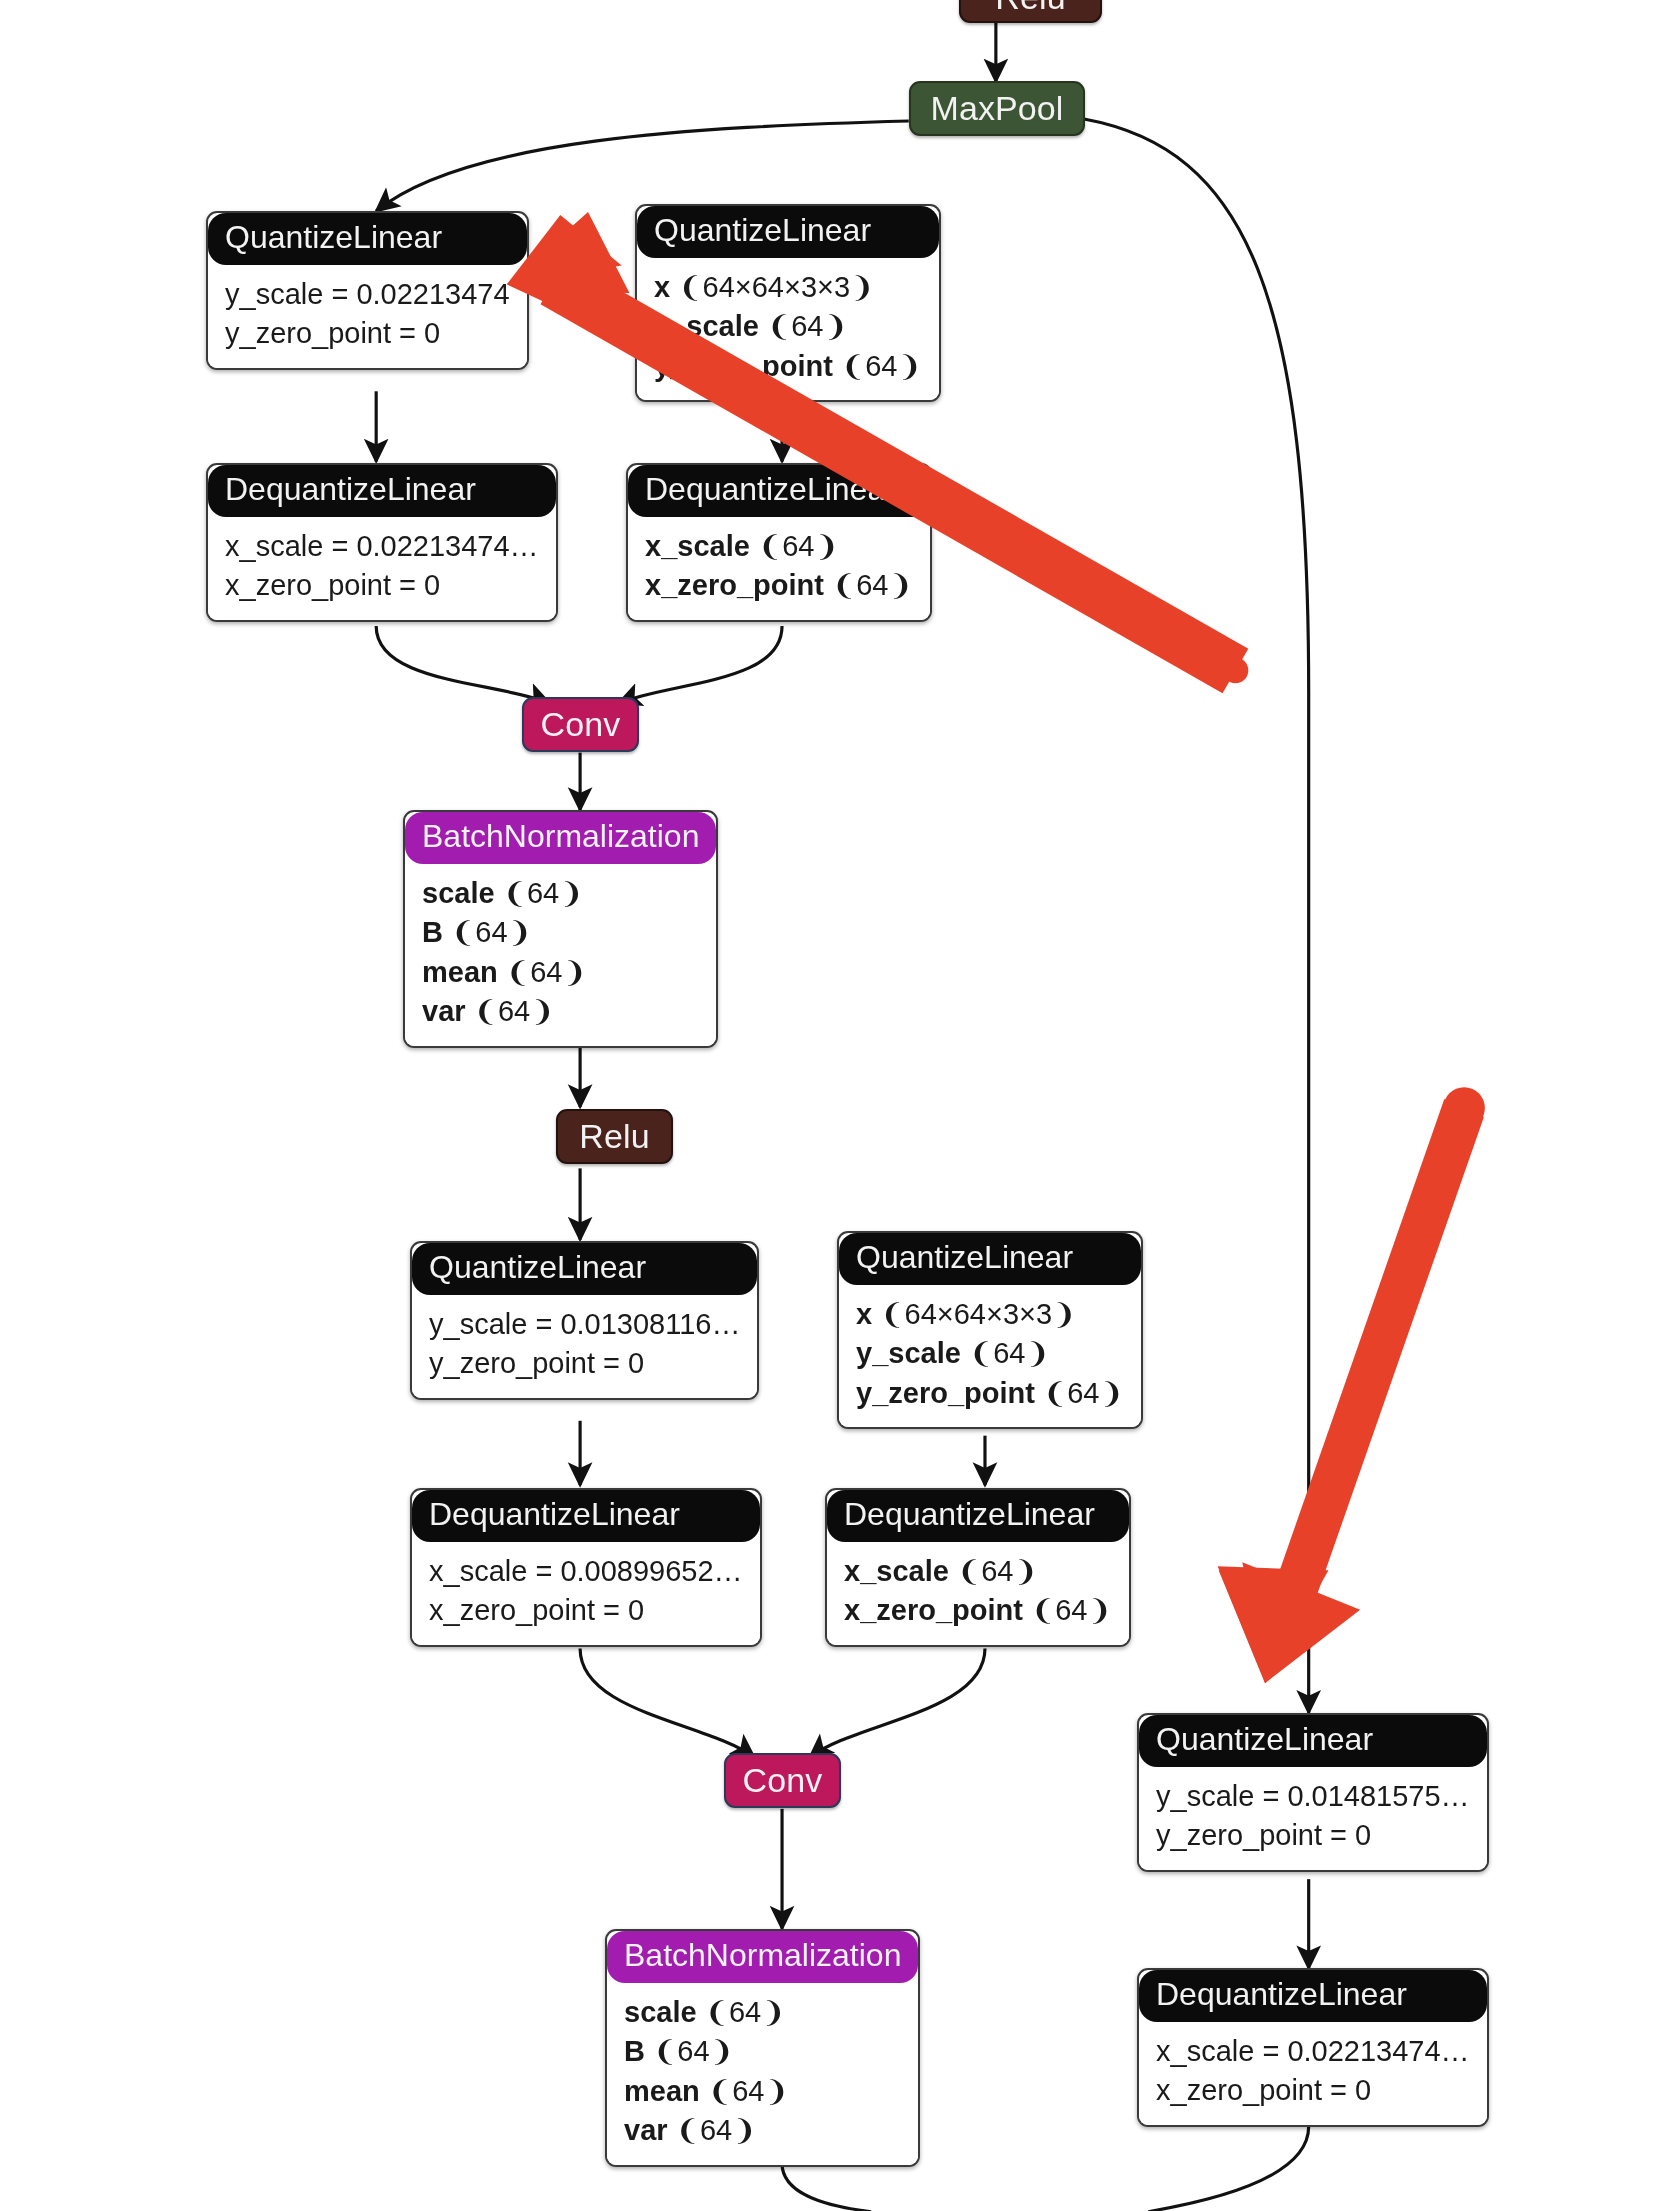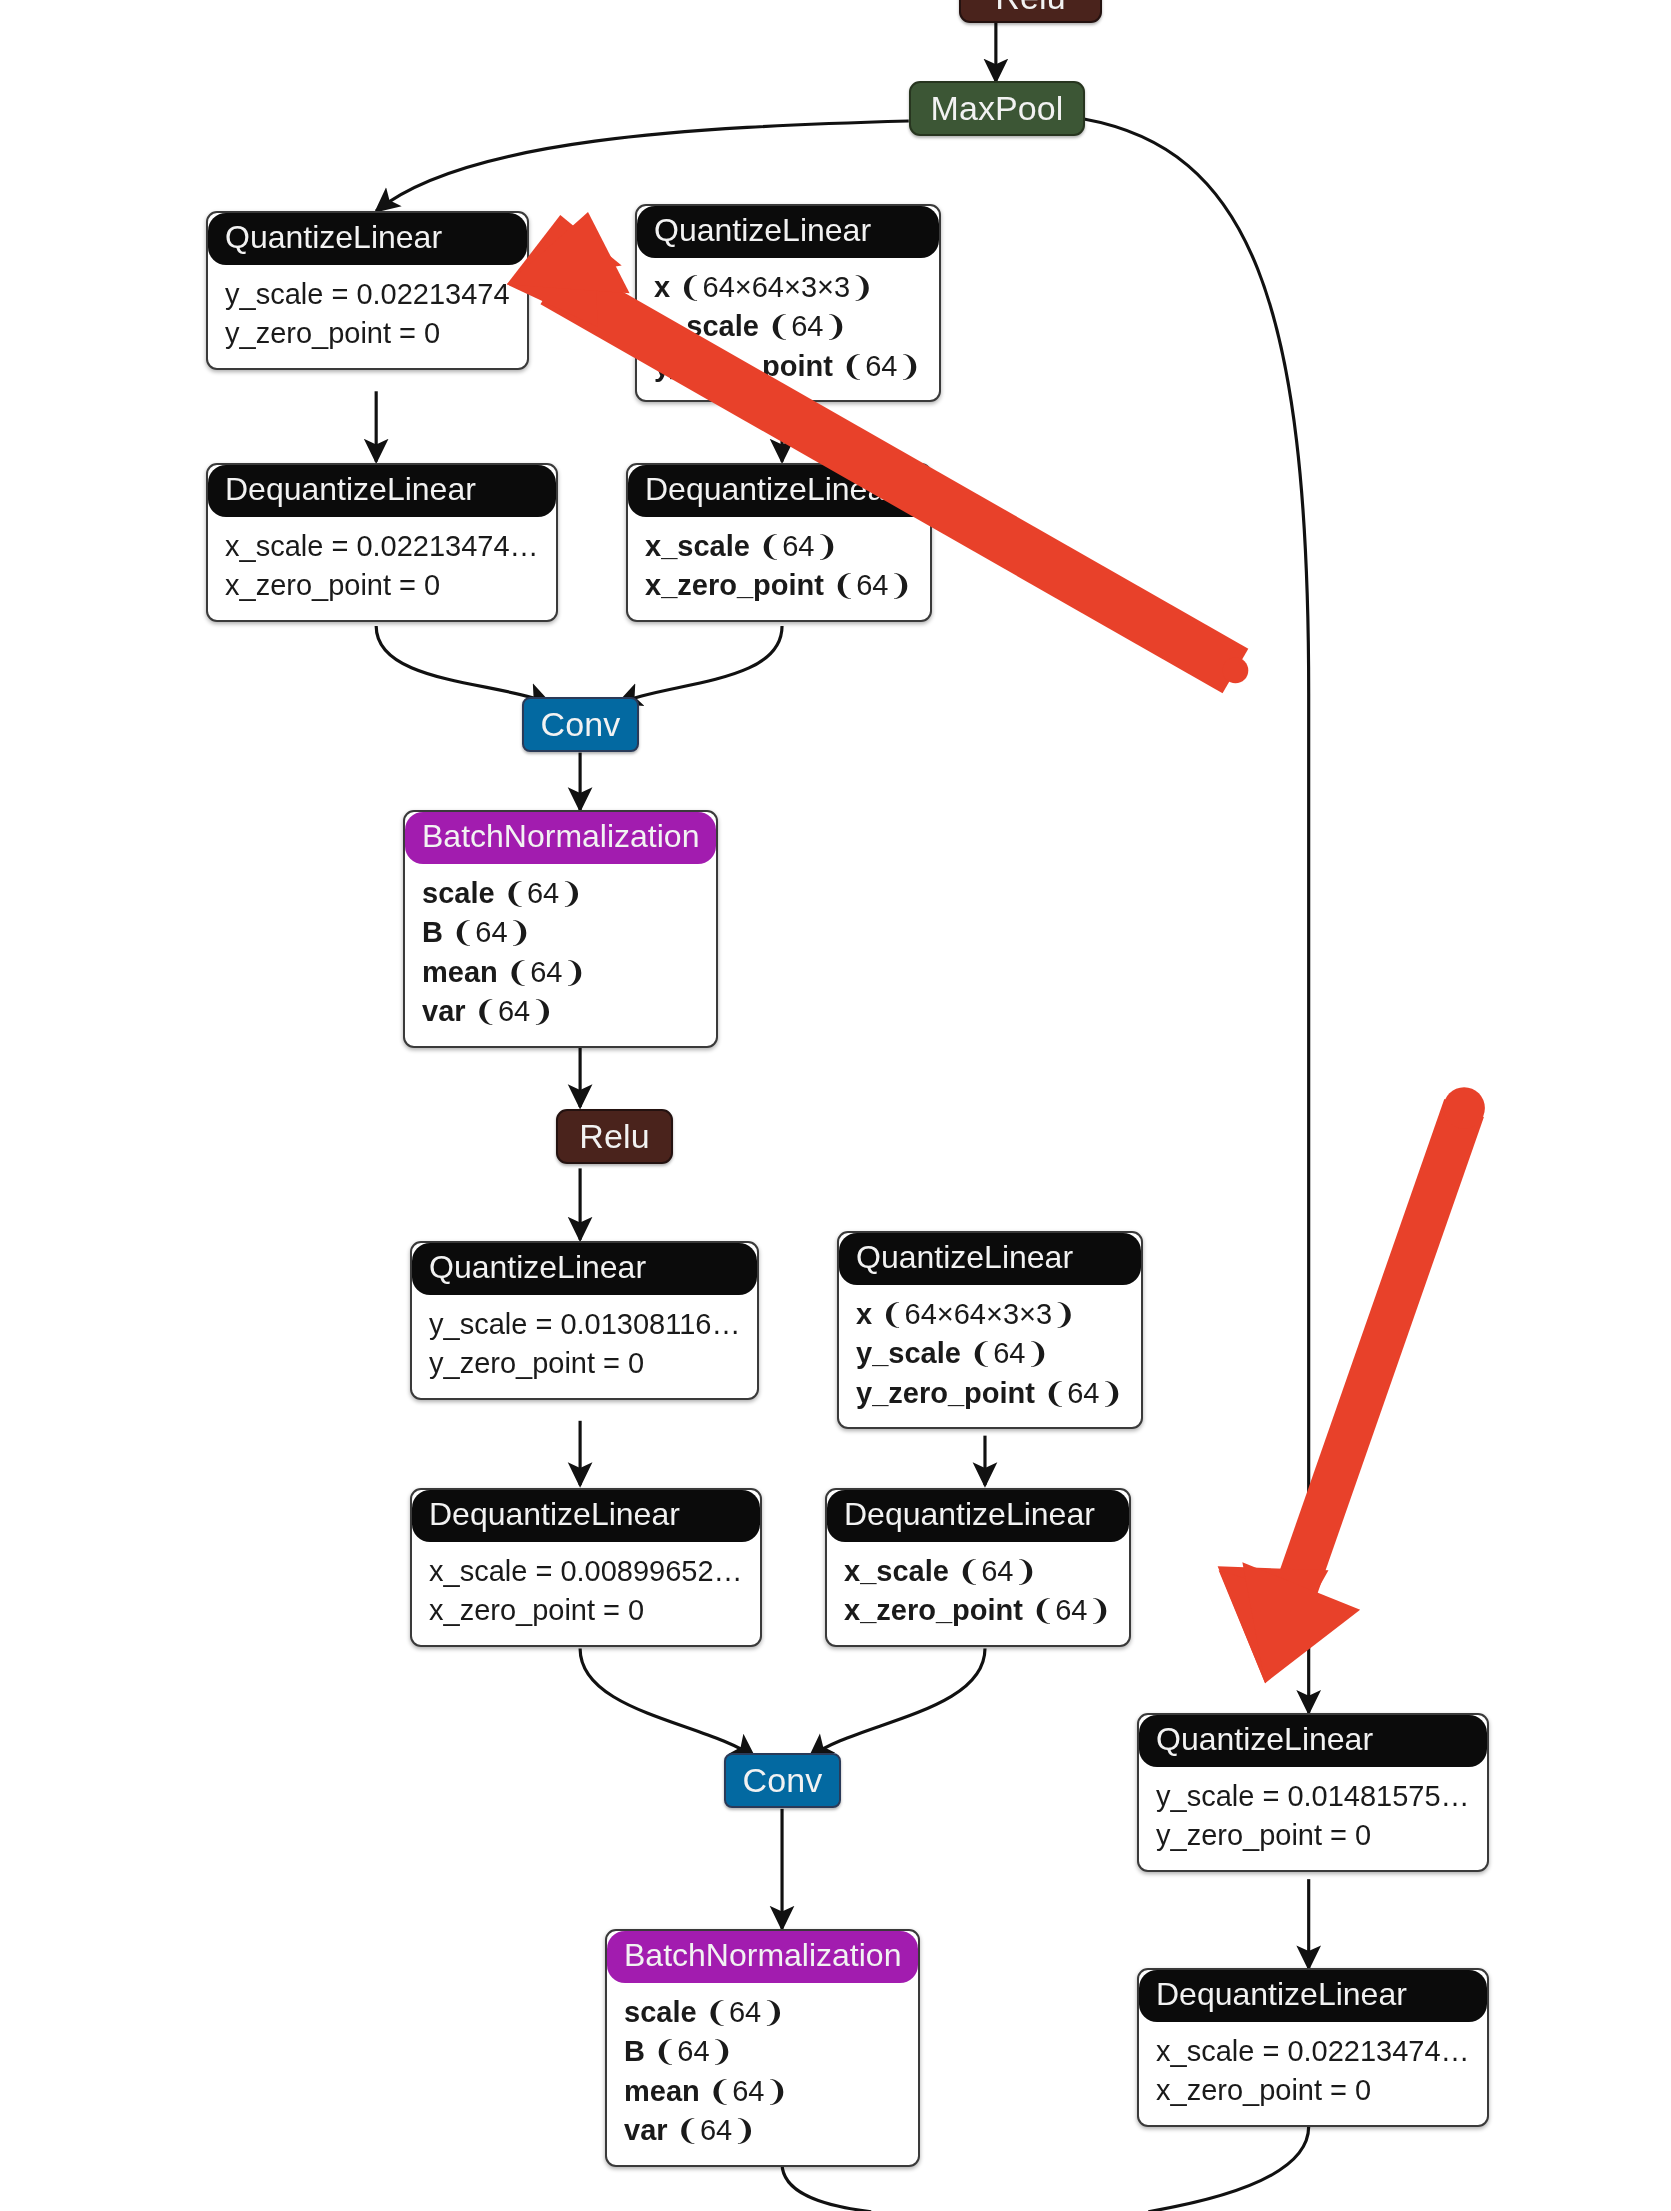--- a/index.html
+++ b/index.html
@@ -53,21 +53,21 @@
     display: flex;
     align-items: center;
     justify-content: center;
     color: #f2f2f2;
     font-size: 34px;
     letter-spacing: 0.1px;
     box-shadow: 0 2px 3px rgba(0,0,0,0.30);
   }
   .simple.relu   { background: #4a231c; border-color: #241210; margin-left: 34px; }
   .simple.maxpool{ background: #3c5635; border-color: #27351f; }
-  .simple.conv   { background: #0369a1; border-color: #2a3a58; border-radius: 8px; }
+  .simple.conv   { background: #be185d; border-color: #2a3a58; }
 
   
   .card {
     border-radius: 11px;
     background: #ffffff;
     border: 2px solid #3a3a3a;
     box-shadow: 0 2px 4px rgba(0,0,0,0.32);
     overflow: hidden;
   }
   .card .hdr {
@@ -76,21 +76,20 @@
     padding: 7px 17px 9px 17px;
     line-height: 1.12;
     white-space: nowrap;
     border-radius: 18px;
   }
   .card.q .hdr, .card.dq .hdr { background: #0b0b0b; }
   .card.bn .hdr { background: #a21caf; }
   .card .body {
     background: #ffffff;
     padding: 10px 17px 14px 17px;
-    border-radius: 21px;
   }
   .card .body .row {
     font-size: 29px;
     color: #1a1a1a;
     line-height: 1.36;
     white-space: nowrap;
   }
   .card .body .row.b { font-weight: bold; }
   .card .body .row .dim { font-weight: normal; }
 </style>

